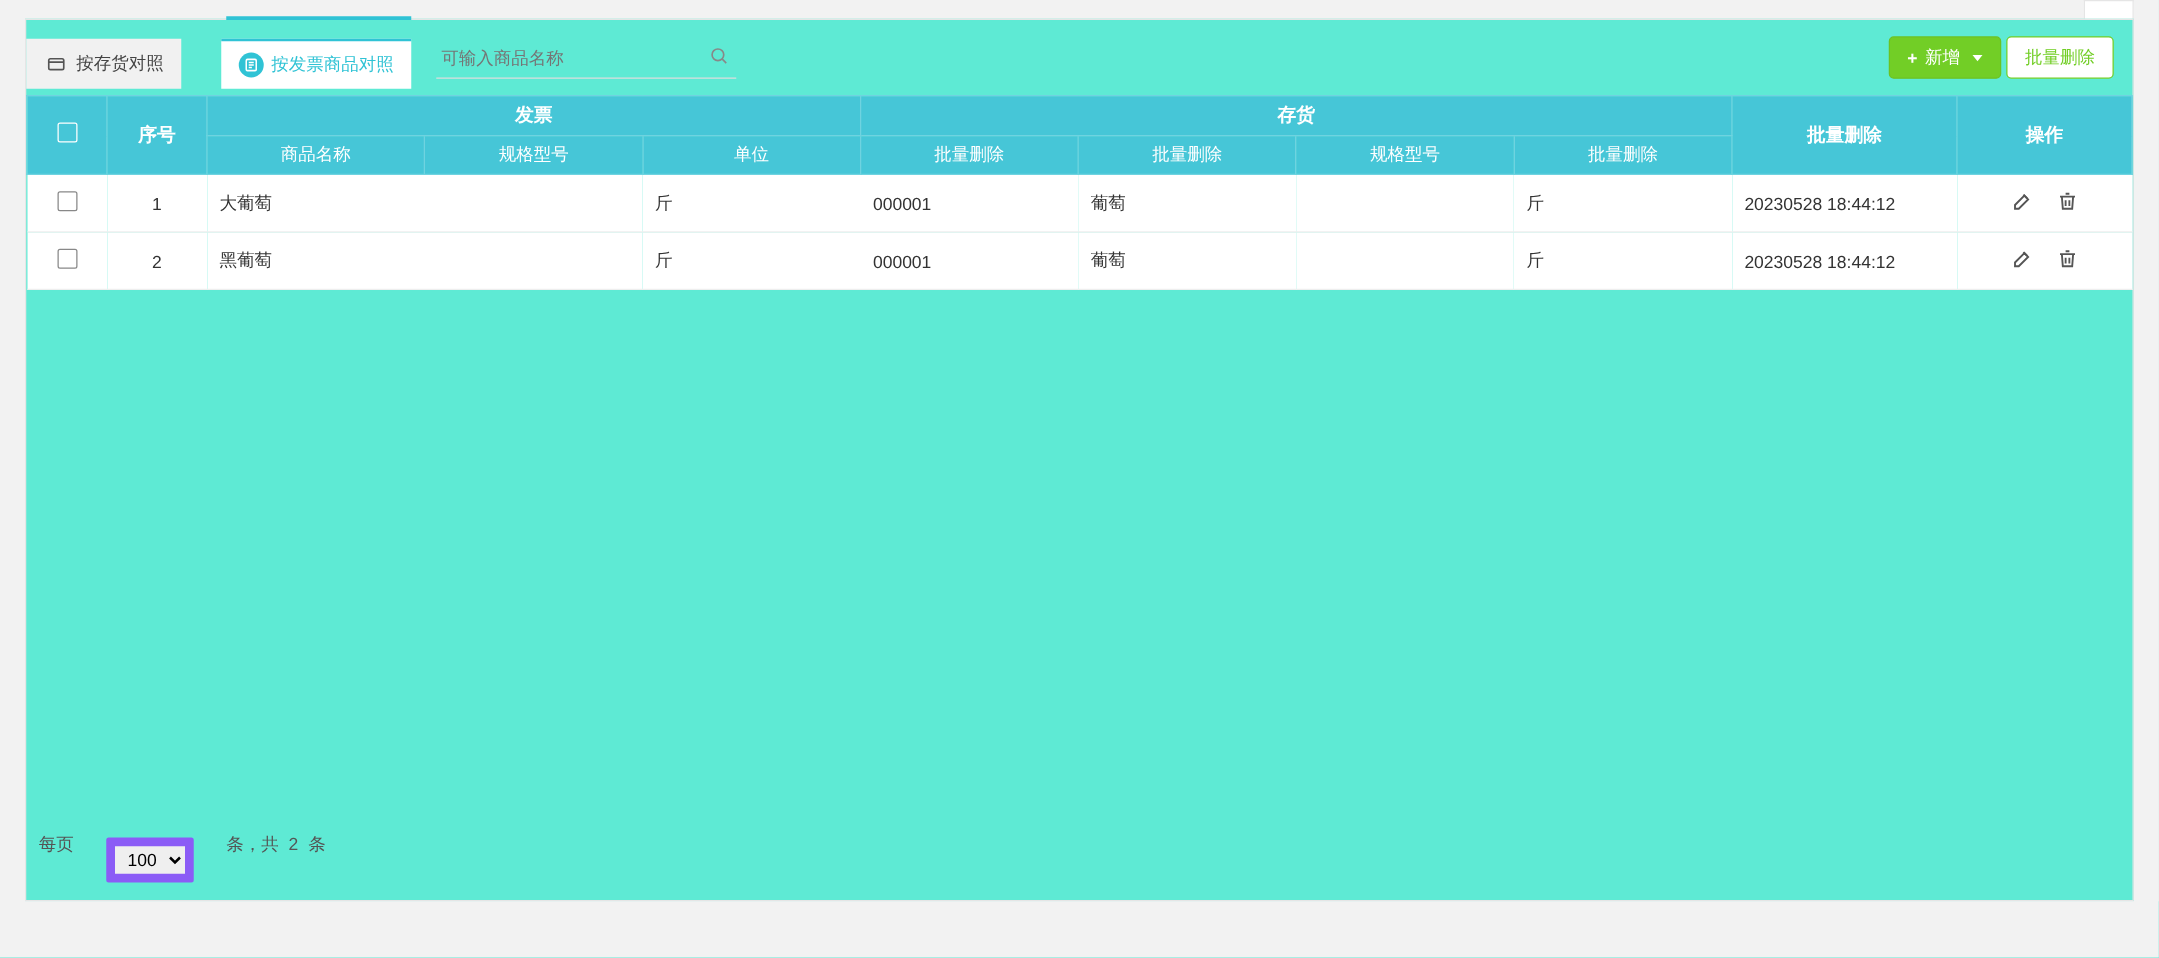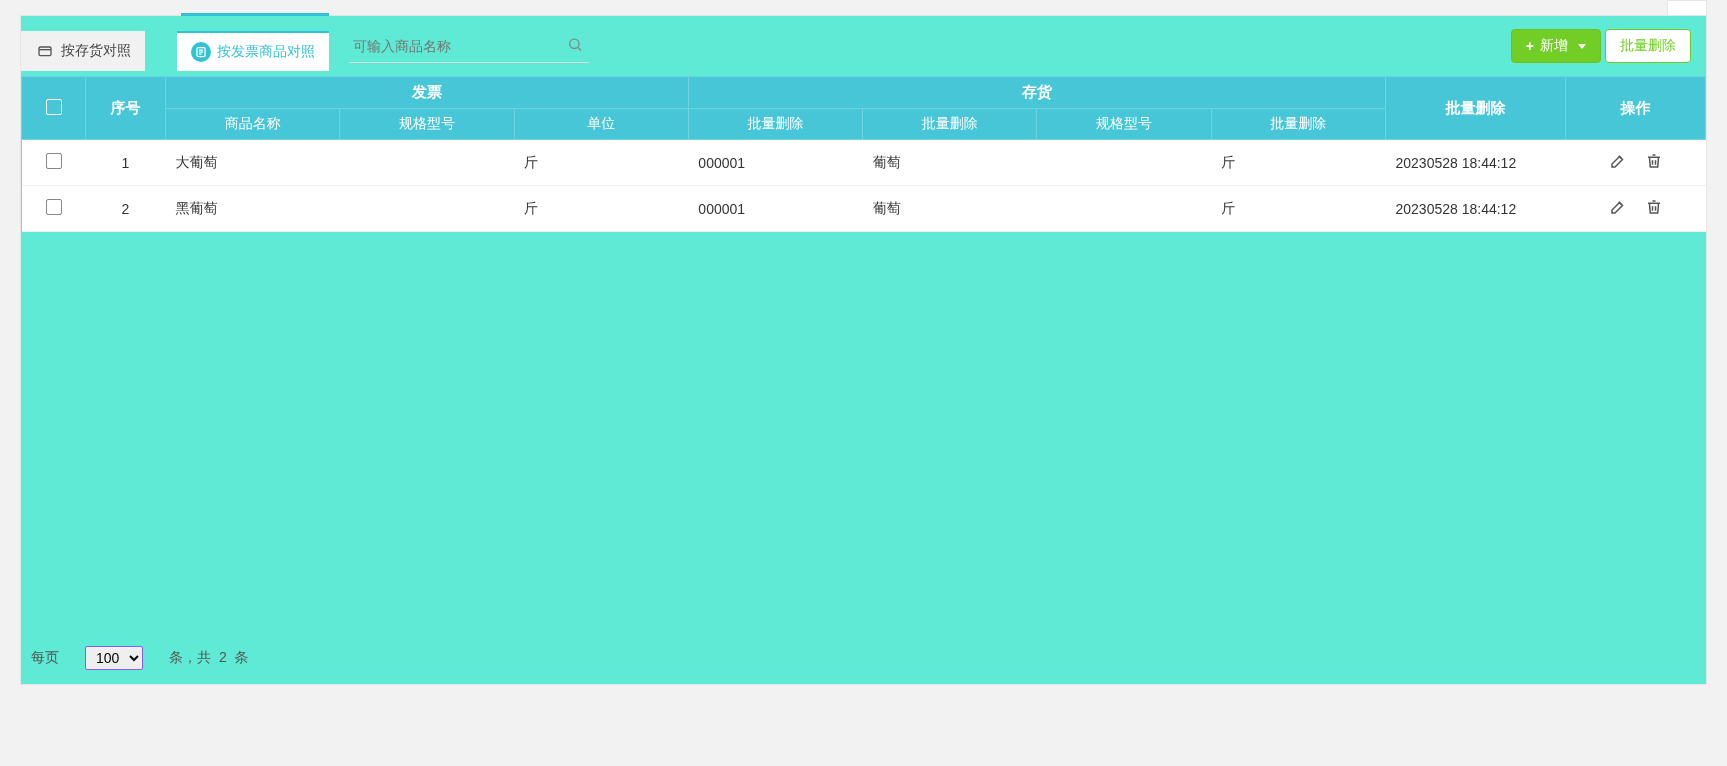--- a/index.html
+++ b/index.html
@@ -163,24 +163,25 @@
 
   .pager {
     display: flex;
     align-items: center;
     gap: 26px;
     padding: 14px 10px;
     font-size: 14px;
     color: #555;
   }
   .pager select {
-    border: 1px solid #8b5cf6;
+    border: 7px solid #8b5cf6;
     border-radius: 2px;
     padding: 2px 6px;
     font-size: 14px;
+    margin-top: 24px;
   }
   .pager .num {
     color: #555;
     padding: 0 4px;
   }
 
   .col-check { width: 64px; }
   .col-seq   { width: 80px; }
   .col-ops   { width: 140px; }
   .col-time  { width: 180px; }

